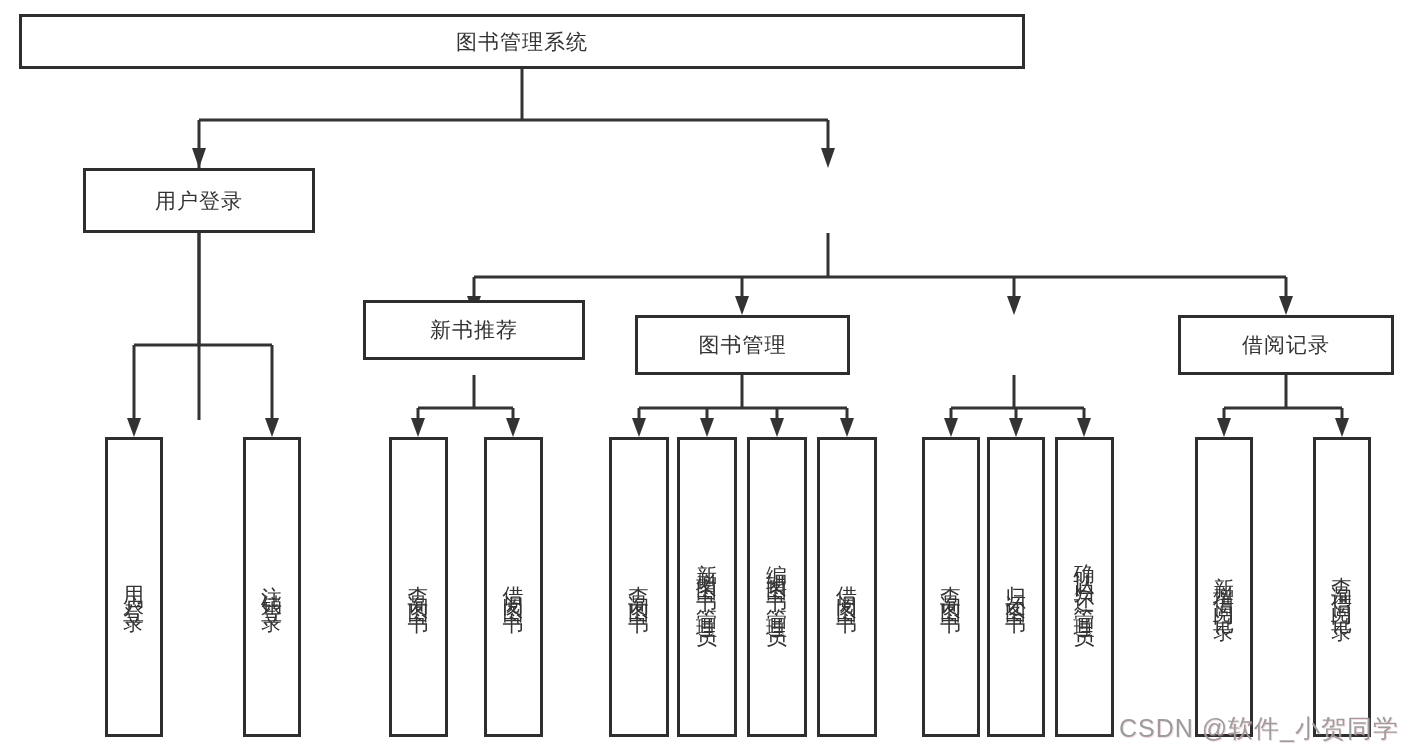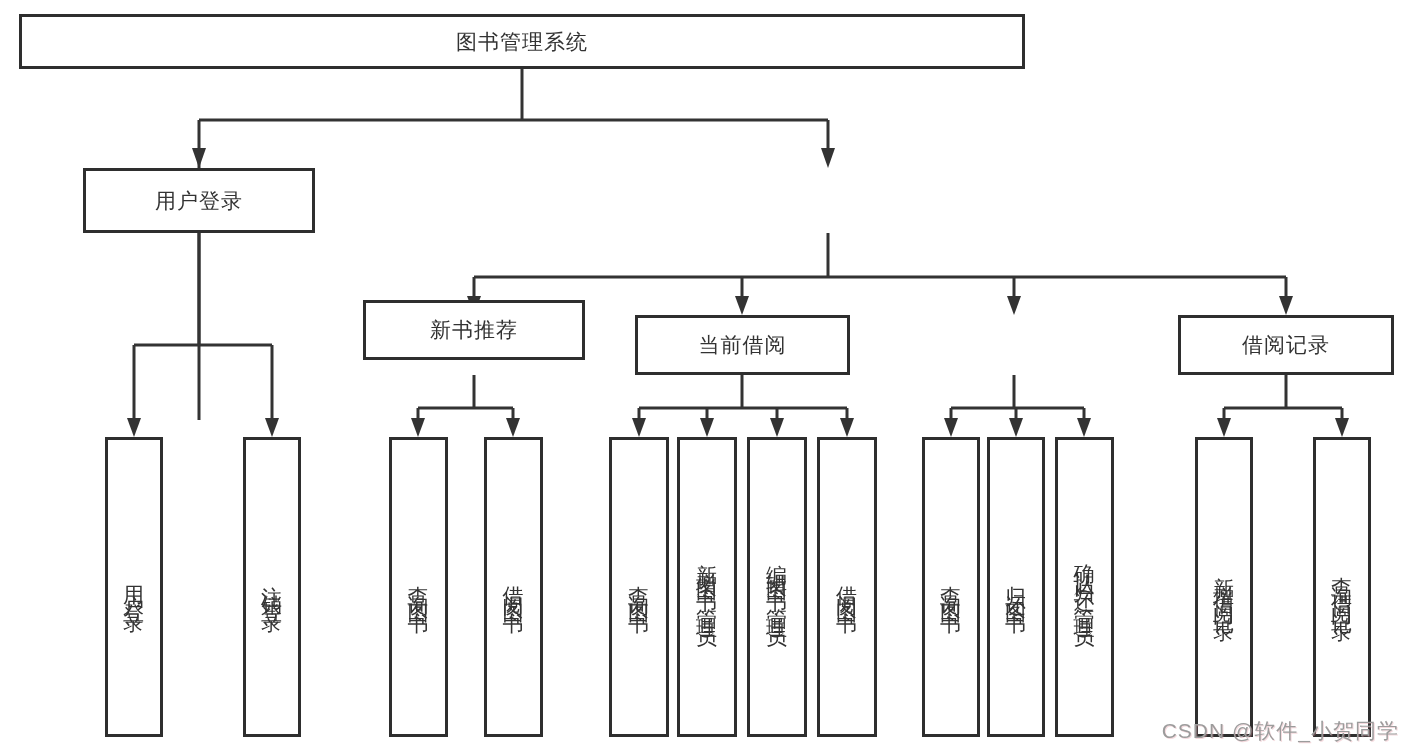--- a/index.html
+++ b/index.html
@@ -43,21 +43,21 @@
     writing-mode: vertical-rl;
     text-orientation: mixed;
     letter-spacing: 9px;
     line-height: 1;
     white-space: nowrap;
   }
   .watermark {
     position: absolute;
     right: 6px;
     bottom: 2px;
-    font-size: 21px;
+    font-size: 25px;
     color: #9c9c9c;
     letter-spacing: 1px;
     text-shadow: 1px 1px 0 rgba(226, 150, 160, 0.35);
   }
 </style>
 </head>
 <body>
 
 <div class="stage">
 
@@ -135,21 +135,21 @@
       <polygon points="1217,418 1231,418 1224,437"></polygon>
       <polygon points="1335,418 1349,418 1342,437"></polygon>
     </g>
   </svg>
 
   <div class="node" style="left:19px; top:14px; width:1006px; height:55px;">图书管理系统</div>
 
   <div class="node" style="left:83px; top:168px; width:232px; height:65px;">用户登录</div>
 
   <div class="node" style="left:363px; top:300px; width:222px; height:60px;">新书推荐</div>
-  <div class="node" style="left:635px; top:315px; width:215px; height:60px;">当前借阅</div>
+  <div class="node" style="left:635px; top:315px; width:215px; height:60px;">图书管理</div>
   <div class="node" style="left:1178px; top:315px; width:216px; height:60px;font-family:Liberation Serif, serif;">借阅记录</div>
 
   <div class="node leaf" style="left:105px; top:437px; width:58px; height:300px;">
     <span class="vtext">用户登录</span>
   </div>
   <div class="node leaf" style="left:243px; top:437px; width:58px; height:300px;">
     <span class="vtext">注销登录</span>
   </div>
 
   <div class="node leaf" style="left:389px; top:437px; width:59px; height:300px;">

